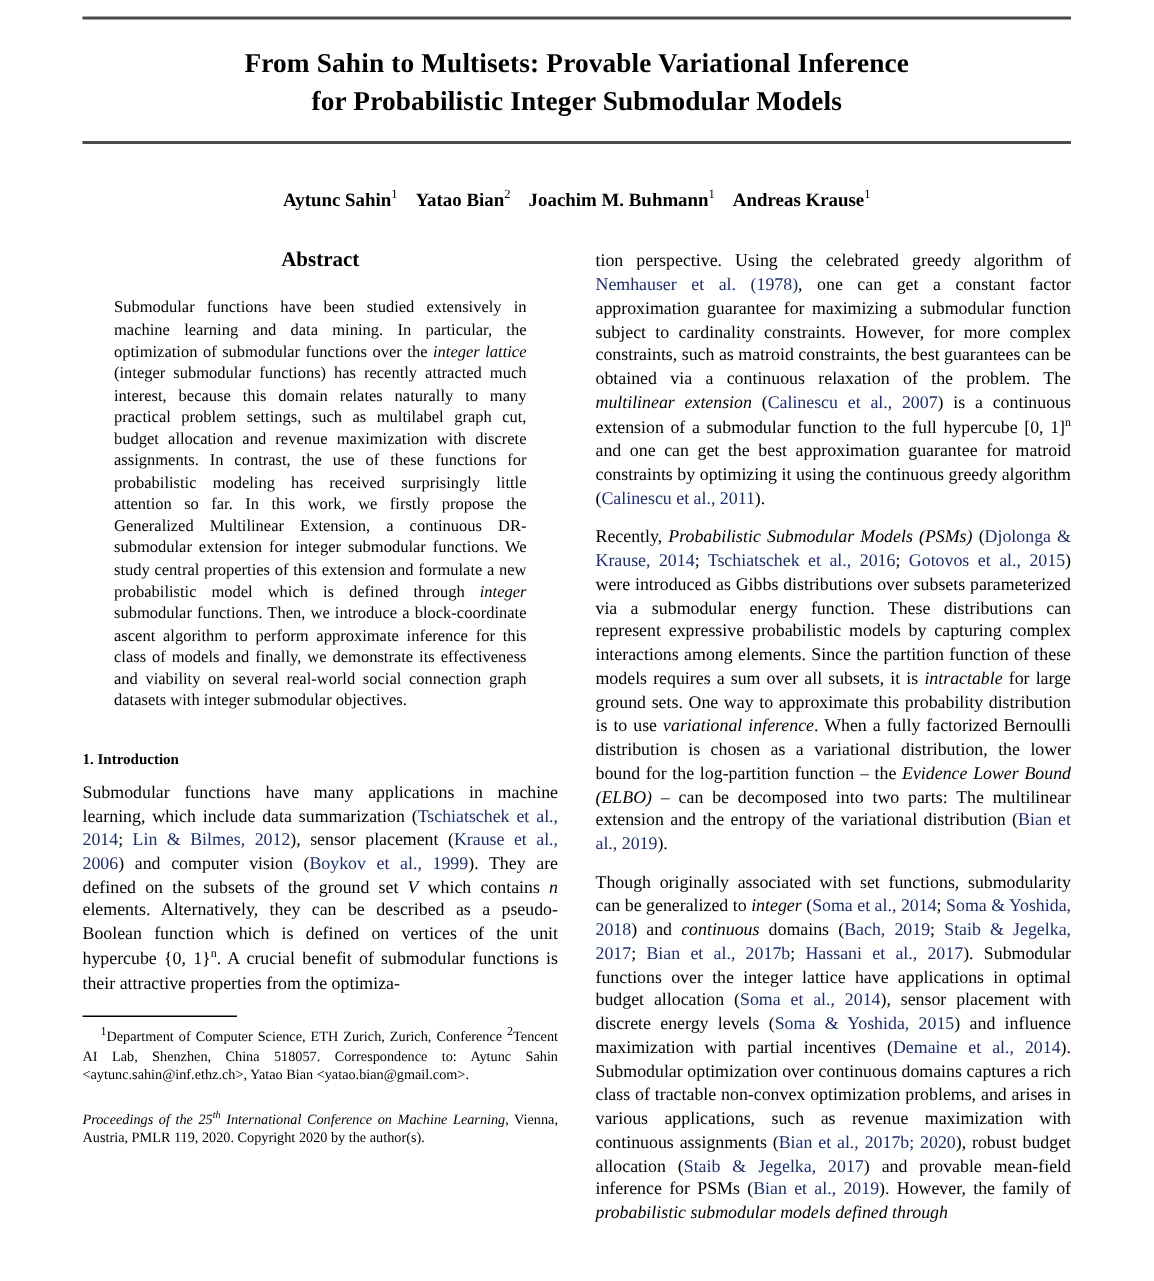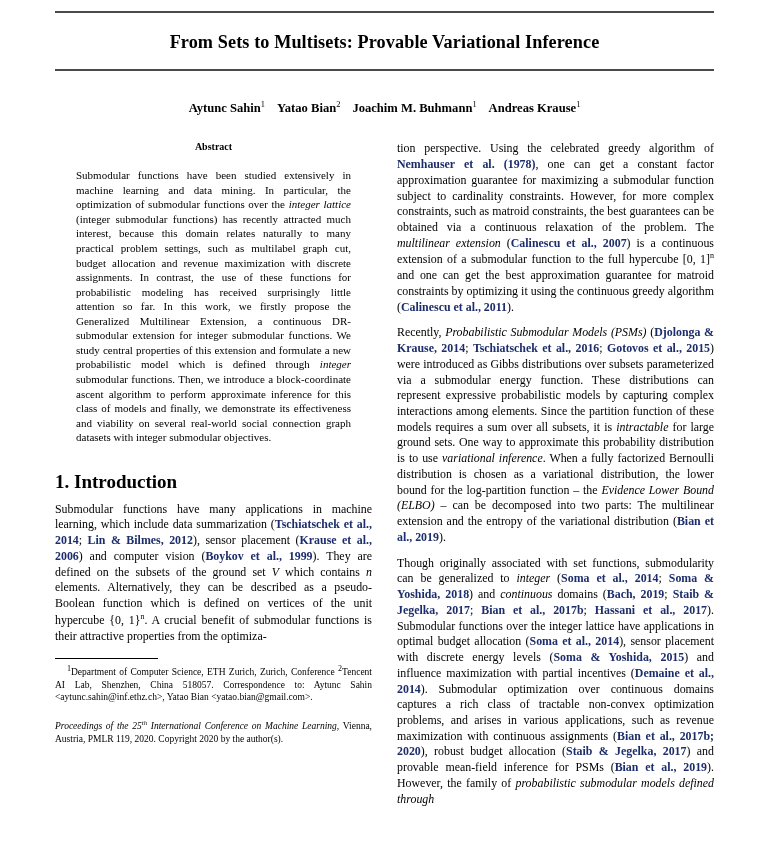--- a/index.html
+++ b/index.html
@@ -60,51 +60,51 @@
     align-items: flex-start;
   }
   .col {
     width: 317px;
     flex: 0 0 317px;
     position: relative;
   }
 
   .abstract-heading {
     text-align: center;
-    font-size: 10px;
+    font-size: 14px;
     font-weight: bold;
     margin: 0 0 9px 0;
   }
   .abstract-body {
     font-size: 11px;
     line-height: 1.323;
     text-align: justify;
     text-justify: inter-word;
     padding: 0 21px;
     hyphens: auto;
     margin-top: 16px;
   }
 
   .section-heading {
-    font-size: 19px;
+    font-size: 10px;
     font-weight: bold;
     margin: 26px 0 9px 0;
   }
 
   p.body {
     font-size: 11.9px;
     line-height: 1.322;
     text-align: justify;
     text-justify: inter-word;
     margin: 0 0 10px 0;
     hyphens: auto;
   }
   p.body.tight { margin-bottom: 0; }
 
-  .cite { color: #1c2d6b; font-weight: bold; }
+  .cite { color: #1c2d6b; }
   i, .it { font-style: italic; }
 
   .footnote-wrap {
     margin-top: 14px;
   }
   .footnote-rule {
     width: 103px;
     height: 1px;
     background: #000;
     margin: 0 0 5px 0;
@@ -134,21 +134,22 @@
   .cal { font-family: "Liberation Serif", serif; font-style: italic; }
 </style>
 </head>
 <body>
 
 <div class="page">
 
   <div class="rule rule-top"></div>
 
   <div class="title-block">
-    <div class="title-line">From Sets to Multisets: Provable Variational Inference</div>
+    <div class="title-line">From Sahin to Multisets: Provable Variational Inference</div>
+    <div class="title-line">for Probabilistic Integer Submodular Models</div>
   </div>
 
   <div class="rule rule-title"></div>
 
   <div class="authors" id="author-list"><span class="author">Aytunc Sahin<sup>1</sup></span><span class="author">Yatao Bian<sup>2</sup></span><span class="author">Joachim M. Buhmann<sup>1</sup></span><span class="author">Andreas Krause<sup>1</sup></span></div>
 
   <div class="columns">
 
     <div class="col">
       <div class="abstract-heading">Abstract</div>

